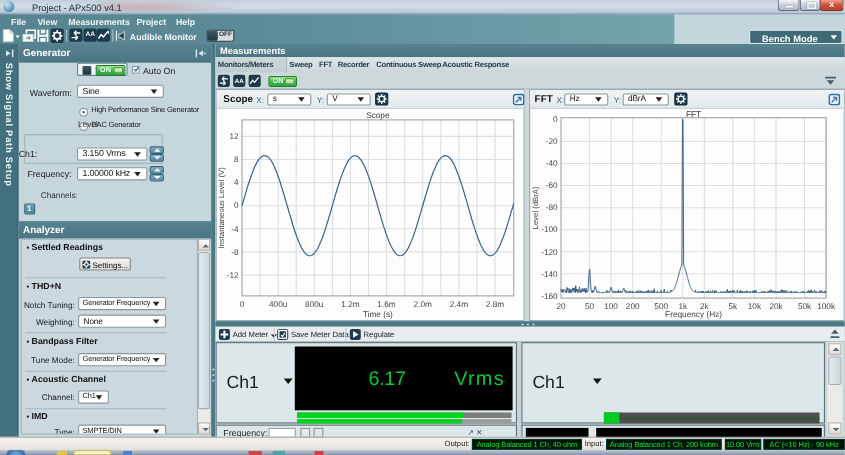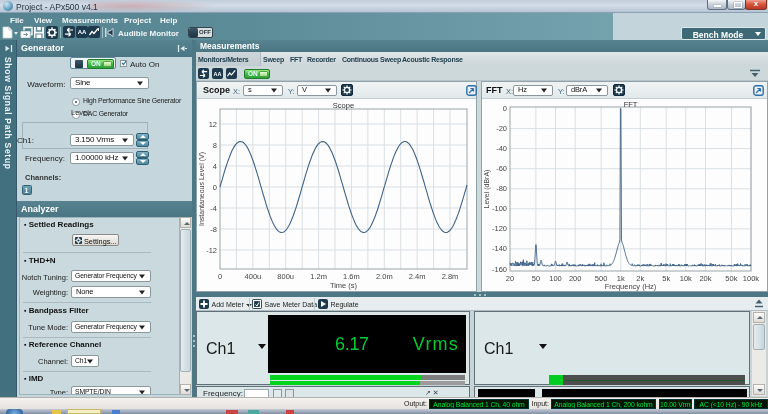--- a/index.html
+++ b/index.html
@@ -4,21 +4,21 @@
 body{width:768px;height:414px;position:relative;overflow:hidden;
 font-family:"Liberation Sans",sans-serif;background:#c3d4da;}
 *{box-sizing:content-box}
 .abs{position:absolute}
 svg{display:block}
 </style></head><body>
 <div class="abs" style="left:0;top:0;width:768px;height:13px;
 background:linear-gradient(#c2cdda,#d3dde8 45%,#b6c4d3);border-bottom:1px solid #8ba0b4;box-sizing:border-box">
 <div class="abs" style="left:90px;top:0;width:130px;height:12px;background:radial-gradient(ellipse at 30% 50%,rgba(190,90,80,0.35),rgba(190,90,80,0) 70%)"></div>
 <div class="abs" style="left:3px;top:1px;width:10px;height:10px;border-radius:50%;background:radial-gradient(circle at 35% 30%,#cfe6f2,#5f9cc2 60%,#31688f)"></div>
-<div class="abs" style="left:16px;top:1.5px;font-size:8.5px;color:#1e2e3a;white-space:nowrap">Project - APx500 v4.1</div>
+<div class="abs" style="left:29px;top:1.5px;font-size:8.5px;color:#1e2e3a;white-space:nowrap">Project - APx500 v4.1</div>
 <div class="abs" style="left:707px;top:0;width:20px;height:10px;background:linear-gradient(#f4f6f8,#c8d0da 50%,#aeb9c6);border:1px solid #5f6f82;border-top:none;border-radius:0 0 3px 3px;box-sizing:border-box">
       <div class="abs" style="left:6px;top:5px;width:7px;height:2px;background:#fff;box-shadow:0 0 1px #345"></div>
     </div>
 <div class="abs" style="left:727px;top:0;width:19px;height:10px;background:linear-gradient(#f4f6f8,#c8d0da 50%,#aeb9c6);border:1px solid #5f6f82;border-top:none;border-radius:0 0 3px 3px;box-sizing:border-box">
       <div class="abs" style="left:6px;top:2px;width:6px;height:4px;border:1.2px solid #fff;box-shadow:0 0 1px #345"></div>
     </div>
 <div class="abs" style="left:745px;top:0;width:22px;height:10px;background:linear-gradient(#f0a090,#d9563f 45%,#b93a25);border:1px solid #7c3326;border-top:none;border-radius:0 0 3px 3px;box-sizing:border-box;color:#fff;font-size:8px;font-weight:bold;text-align:center;line-height:8px">x</div>
 </div>
 <div class="abs" style="left:0;top:13px;width:613px;height:27px;
 background:linear-gradient(90deg,#55838f,#5d8c99 40%,#74a2ad)">
@@ -141,21 +141,21 @@
       <div style="position:absolute;right:5px;top:50%;transform:translateY(-40%);width:0;height:0;border-left:3.5px solid transparent;border-right:3.5px solid transparent;border-top:4px solid #222"></div>
     </div>
     <div style="position:absolute;left:119px;top:111px;width:13px;height:14px">
       <div style="position:absolute;left:0;top:0;width:13px;height:7px;border-radius:2px;background:linear-gradient(#7fb2c4,#4f87a0);border:1px solid #2f6076;box-sizing:border-box;display:flex;align-items:center;justify-content:center;">
         <div style="width:0;height:0;border-left:3px solid transparent;border-right:3px solid transparent;border-bottom:3.5px solid #fff"></div>
       </div>
       <div style="position:absolute;left:0;top:7px;width:13px;height:7px;border-radius:2px;background:linear-gradient(#7fb2c4,#4f87a0);border:1px solid #2f6076;box-sizing:border-box;display:flex;align-items:center;justify-content:center;">
         <div style="width:0;height:0;border-left:3px solid transparent;border-right:3px solid transparent;border-top:3.5px solid #fff"></div>
       </div>
     </div>
-    <div style="position:absolute;left:8px;top:132.5px;font-size:7.5px;color:#333;font-weight:bold;white-space:nowrap;">Channels:</div>
+    <div style="position:absolute;left:20px;top:132.5px;font-size:7.5px;color:#333;font-weight:normal;white-space:nowrap;">Channels:</div>
     <div class="abs" style="left:4.5px;top:145px;width:10px;height:10px;background:linear-gradient(#6fa3b5,#4c7f94);border:1px solid #33607a;border-radius:1.5px;box-sizing:border-box;color:#fff;font-size:7px;font-weight:bold;text-align:center;line-height:9px">1</div>
   </div>
 <div class="abs" style="left:17px;top:201px;width:175px;height:196px;background:#c5d6dc">
     <div class="abs" style="left:0;top:0;width:175px;height:16px;background:linear-gradient(#56838f,#4a7683)">
 <div class="abs" style="left:4px;top:2.5px;font-size:9px;font-weight:bold;color:#fff">Analyzer</div>
     </div>
     <div class="abs" style="left:2px;top:16px;width:161px;height:178px;background:#c9d9de;border:1px solid #9fb3ba;box-sizing:border-box;overflow:hidden">
       <div style="position:absolute;left:4px;top:1.5px;font-size:8px;color:#111;font-weight:normal;white-space:nowrap;"><span style="font-size:7px">▪</span> <b>Settled Readings</b></div>
       <div class="abs" style="left:52px;top:16px;width:47px;height:12px;background:linear-gradient(#f7f6f4,#dcd9d3);border:1px solid #8a8a88;border-radius:2px;box-sizing:border-box">
 <div class="abs" style="left:2px;top:1.5px;width:7px;height:7px;background:#1d3c50;border-radius:1px">
@@ -181,21 +181,21 @@
         <div style="position:absolute;right:5px;top:50%;transform:translateY(-40%);width:0;height:0;border-left:3.5px solid transparent;border-right:3.5px solid transparent;border-top:4px solid #222"></div>
       </div>
       <div style="position:absolute;left:3px;top:84px;width:128px;height:1px;background:#a9bac1"></div>
       <div style="position:absolute;left:4px;top:88px;font-size:8px;color:#111;font-weight:normal;white-space:nowrap;"><span style="font-size:7px">▪</span> <b>Bandpass Filter</b></div>
       <div style="position:absolute;left:0;top:105px;width:48px;text-align:right;font-size:7.5px;color:#1a1a1a;white-space:nowrap">Tune Mode:</div>
       <div style="position:absolute;left:51px;top:102.5px;width:80px;height:12px;background:#fff;border:1px solid #8a979c;border-radius:2px;box-sizing:border-box;">
         <div style="position:absolute;left:3px;top:50%;transform:translateY(-54%);font-size:6.8px;color:#111;white-space:nowrap;letter-spacing:-0.15px">Generator Frequency</div>
         <div style="position:absolute;right:5px;top:50%;transform:translateY(-40%);width:0;height:0;border-left:3.5px solid transparent;border-right:3.5px solid transparent;border-top:4px solid #222"></div>
       </div>
       <div style="position:absolute;left:3px;top:118.5px;width:128px;height:1px;background:#a9bac1"></div>
-      <div style="position:absolute;left:4px;top:122px;font-size:8px;color:#111;font-weight:normal;white-space:nowrap;"><span style="font-size:7px">▪</span> <b>Reference Channel</b></div>
+      <div style="position:absolute;left:4px;top:122px;font-size:8px;color:#111;font-weight:normal;white-space:nowrap;"><span style="font-size:7px">▪</span> <b>Acoustic Channel</b></div>
       <div style="position:absolute;left:0;top:139px;width:48px;text-align:right;font-size:7.5px;color:#1a1a1a;white-space:nowrap">Channel:</div>
       <div style="position:absolute;left:51px;top:136.5px;width:28px;height:12px;background:#fff;border:1px solid #8a979c;border-radius:2px;box-sizing:border-box;">
         <div style="position:absolute;left:3px;top:50%;transform:translateY(-54%);font-size:6.8px;color:#111;white-space:nowrap;letter-spacing:-0.15px">Ch1</div>
         <div style="position:absolute;right:5px;top:50%;transform:translateY(-40%);width:0;height:0;border-left:3.5px solid transparent;border-right:3.5px solid transparent;border-top:4px solid #222"></div>
       </div>
       <div style="position:absolute;left:3px;top:152.5px;width:128px;height:1px;background:#a9bac1"></div>
       <div style="position:absolute;left:4px;top:156px;font-size:8px;color:#111;font-weight:normal;white-space:nowrap;"><span style="font-size:7px">▪</span> <b>IMD</b></div>
       <div style="position:absolute;left:0;top:170px;width:48px;text-align:right;font-size:7.5px;color:#1a1a1a;white-space:nowrap">Type:</div>
       <div style="position:absolute;left:51px;top:167.5px;width:80px;height:12px;background:#fff;border:1px solid #8a979c;border-radius:2px;box-sizing:border-box;">
         <div style="position:absolute;left:3px;top:50%;transform:translateY(-54%);font-size:6.8px;color:#111;white-space:nowrap;letter-spacing:-0.15px">SMPTE/DIN</div>

